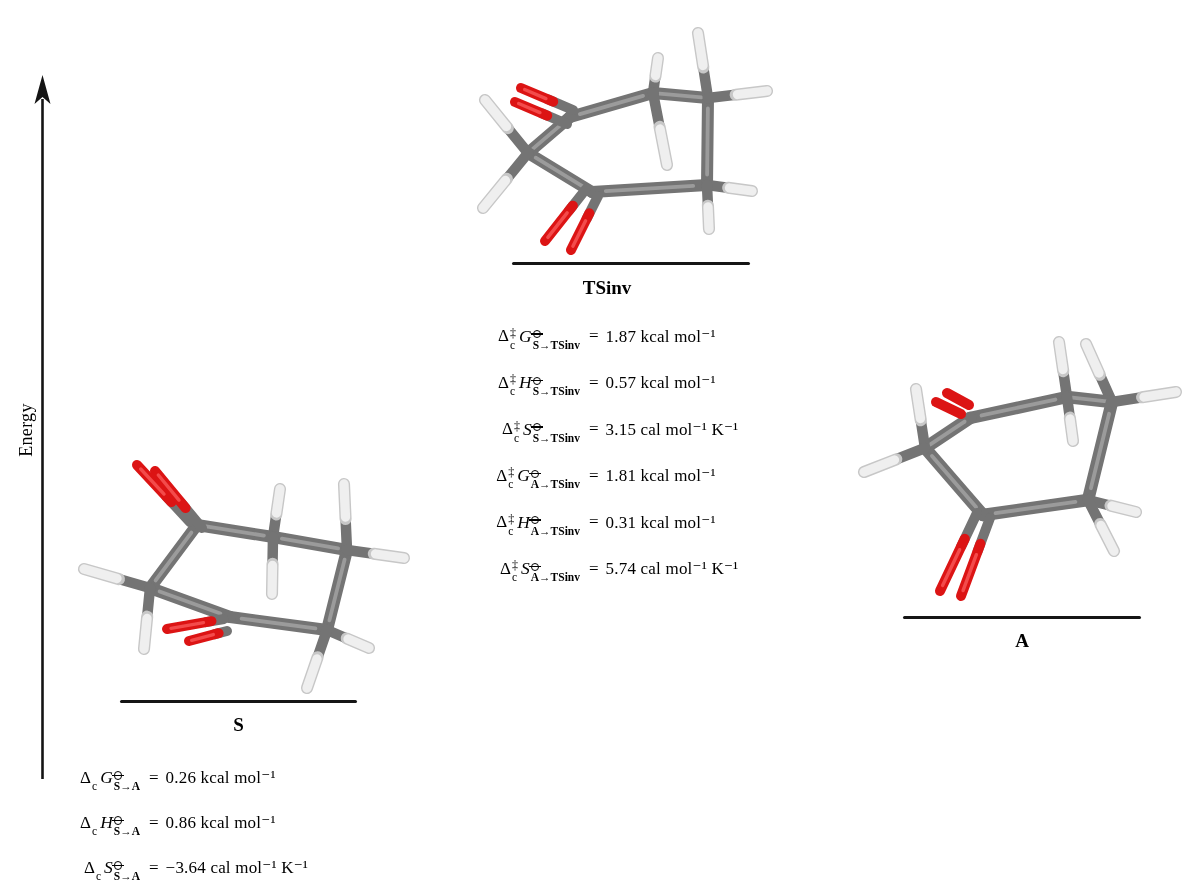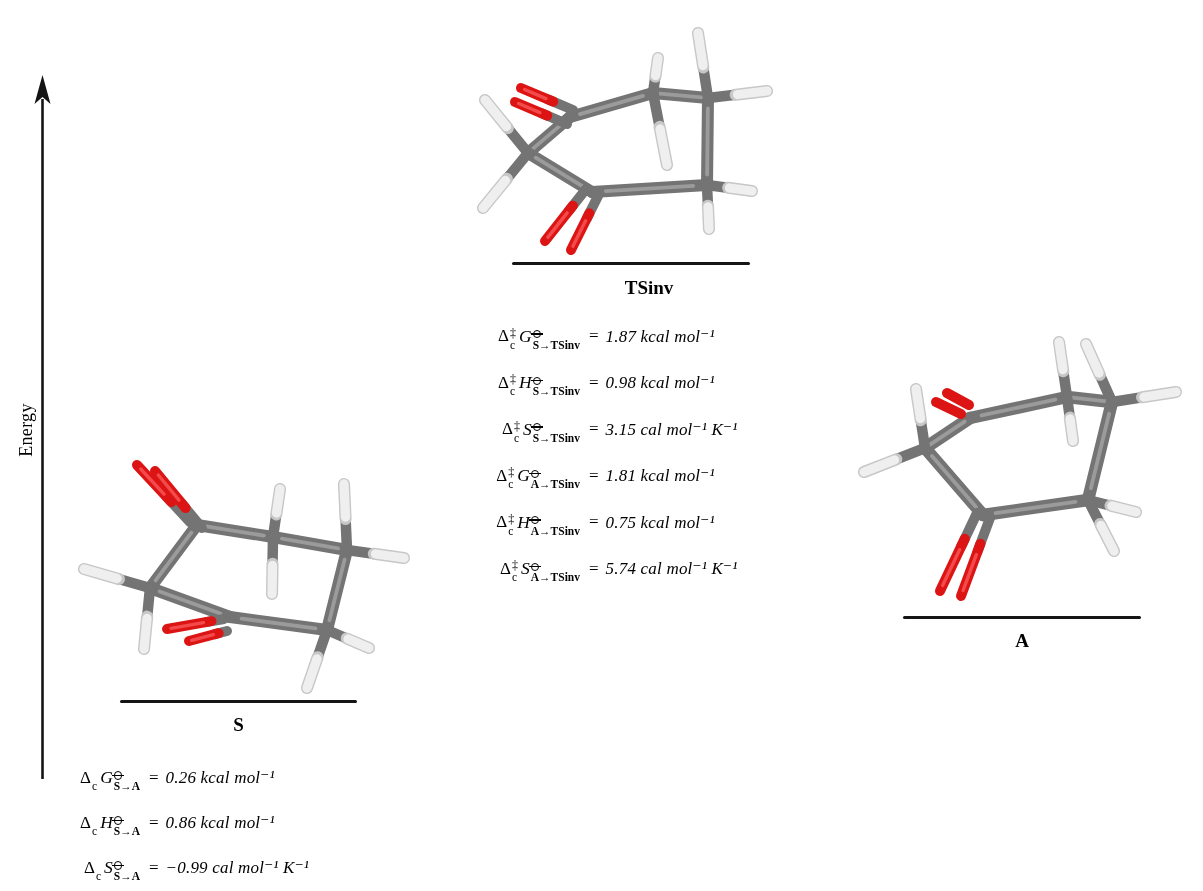--- a/index.html
+++ b/index.html
@@ -19,34 +19,34 @@
   #mol-tsinv{left:455px;top:8px;}
   #mol-s{left:70px;top:438px;}
   #mol-a{left:848px;top:328px;}
   
   .level-line{position:absolute;height:3.4px;background:#151515;border-radius:2px;}
   #line-tsinv{left:512px;top:262px;width:238px;}
   #line-s{left:120px;top:700px;width:237px;}
   #line-a{left:903px;top:616px;width:238px;}
   
   .species-label{position:absolute;font-weight:700;font-size:19px;text-align:center;}
-  #label-tsinv{left:530px;top:277px;width:238px;}
+  #label-tsinv{left:488px;top:277px;width:238px;}
   #label-s{left:120px;top:714px;width:237px;}
   #label-a{left:903px;top:630px;width:238px;}
   
   .eq-block{position:absolute;font-size:17px;}
   #tsinv-eqs{left:452px;top:313px;width:348px;}
   #s-eqs{left:78px;top:755px;width:340px;}
   .eq-row{display:flex;align-items:center;height:46.5px;white-space:nowrap;}
   #s-eqs .eq-row{height:45px;}
   .lhs{width:130px;display:flex;justify-content:flex-end;align-items:center;}
   #s-eqs .lhs{width:64px;}
   .eqs{padding:0 7px;}
   .sym{font-style:italic;font-size:17.5px;padding-left:1px;}
-  .rhs{letter-spacing:.2px;font-style:italic;}
+  .rhs{letter-spacing:.2px;}
   .ss{display:inline-flex;flex-direction:column;align-items:flex-start;position:relative;top:3px;margin:0 2px 0 1px;}
   .ss .up{height:11px;font-size:12px;line-height:11px;display:flex;align-items:center;}
   .ss .dn{height:12px;font-size:11.5px;line-height:12px;}
   .sstack .dn{font-weight:700;}
   .plimsoll{
     box-sizing:content-box;display:inline-block;width:6.4px;height:6.4px;
     border:1.2px solid #000;border-radius:50%;position:relative;top:1px;
   }
   .plimsoll::after{
     content:"";position:absolute;left:-2.6px;right:-2.6px;top:2.3px;height:1.2px;background:#000;
@@ -247,21 +247,21 @@
           </span>
           <span class="sym">H</span>
           <span class="ss sstack">
             <span class="up">
               <span class="plimsoll"></span>
             </span>
             <span class="dn ssub">S→TSinv</span>
           </span>
         </span>
     <span class="eqs">=</span>
-    <span class="rhs">0.98 kcal mol⁻¹</span>
+    <span class="rhs">0.57 kcal mol⁻¹</span>
   </div>
 
   <div class="eq-row">
     <span class="lhs">
           <span class="delta">Δ</span>
           <span class="ss dstack">
             <span class="up dsup">‡</span>
             <span class="dn dsub">c</span>
           </span>
           <span class="sym">S</span>
@@ -304,21 +304,21 @@
           </span>
           <span class="sym">H</span>
           <span class="ss sstack">
             <span class="up">
               <span class="plimsoll"></span>
             </span>
             <span class="dn ssub">A→TSinv</span>
           </span>
         </span>
     <span class="eqs">=</span>
-    <span class="rhs">0.75 kcal mol⁻¹</span>
+    <span class="rhs">0.31 kcal mol⁻¹</span>
   </div>
 
   <div class="eq-row">
     <span class="lhs">
           <span class="delta">Δ</span>
           <span class="ss dstack">
             <span class="up dsup">‡</span>
             <span class="dn dsub">c</span>
           </span>
           <span class="sym">S</span>
@@ -381,16 +381,16 @@
           </span>
           <span class="sym">S</span>
           <span class="ss sstack">
             <span class="up">
               <span class="plimsoll"></span>
             </span>
             <span class="dn ssub">S→A</span>
           </span>
         </span>
     <span class="eqs">=</span>
-    <span class="rhs">−0.99 cal mol⁻¹ K⁻¹</span>
+    <span class="rhs">−3.64 cal mol⁻¹ K⁻¹</span>
   </div>
 </div>
 </div>
 
 </body></html>

